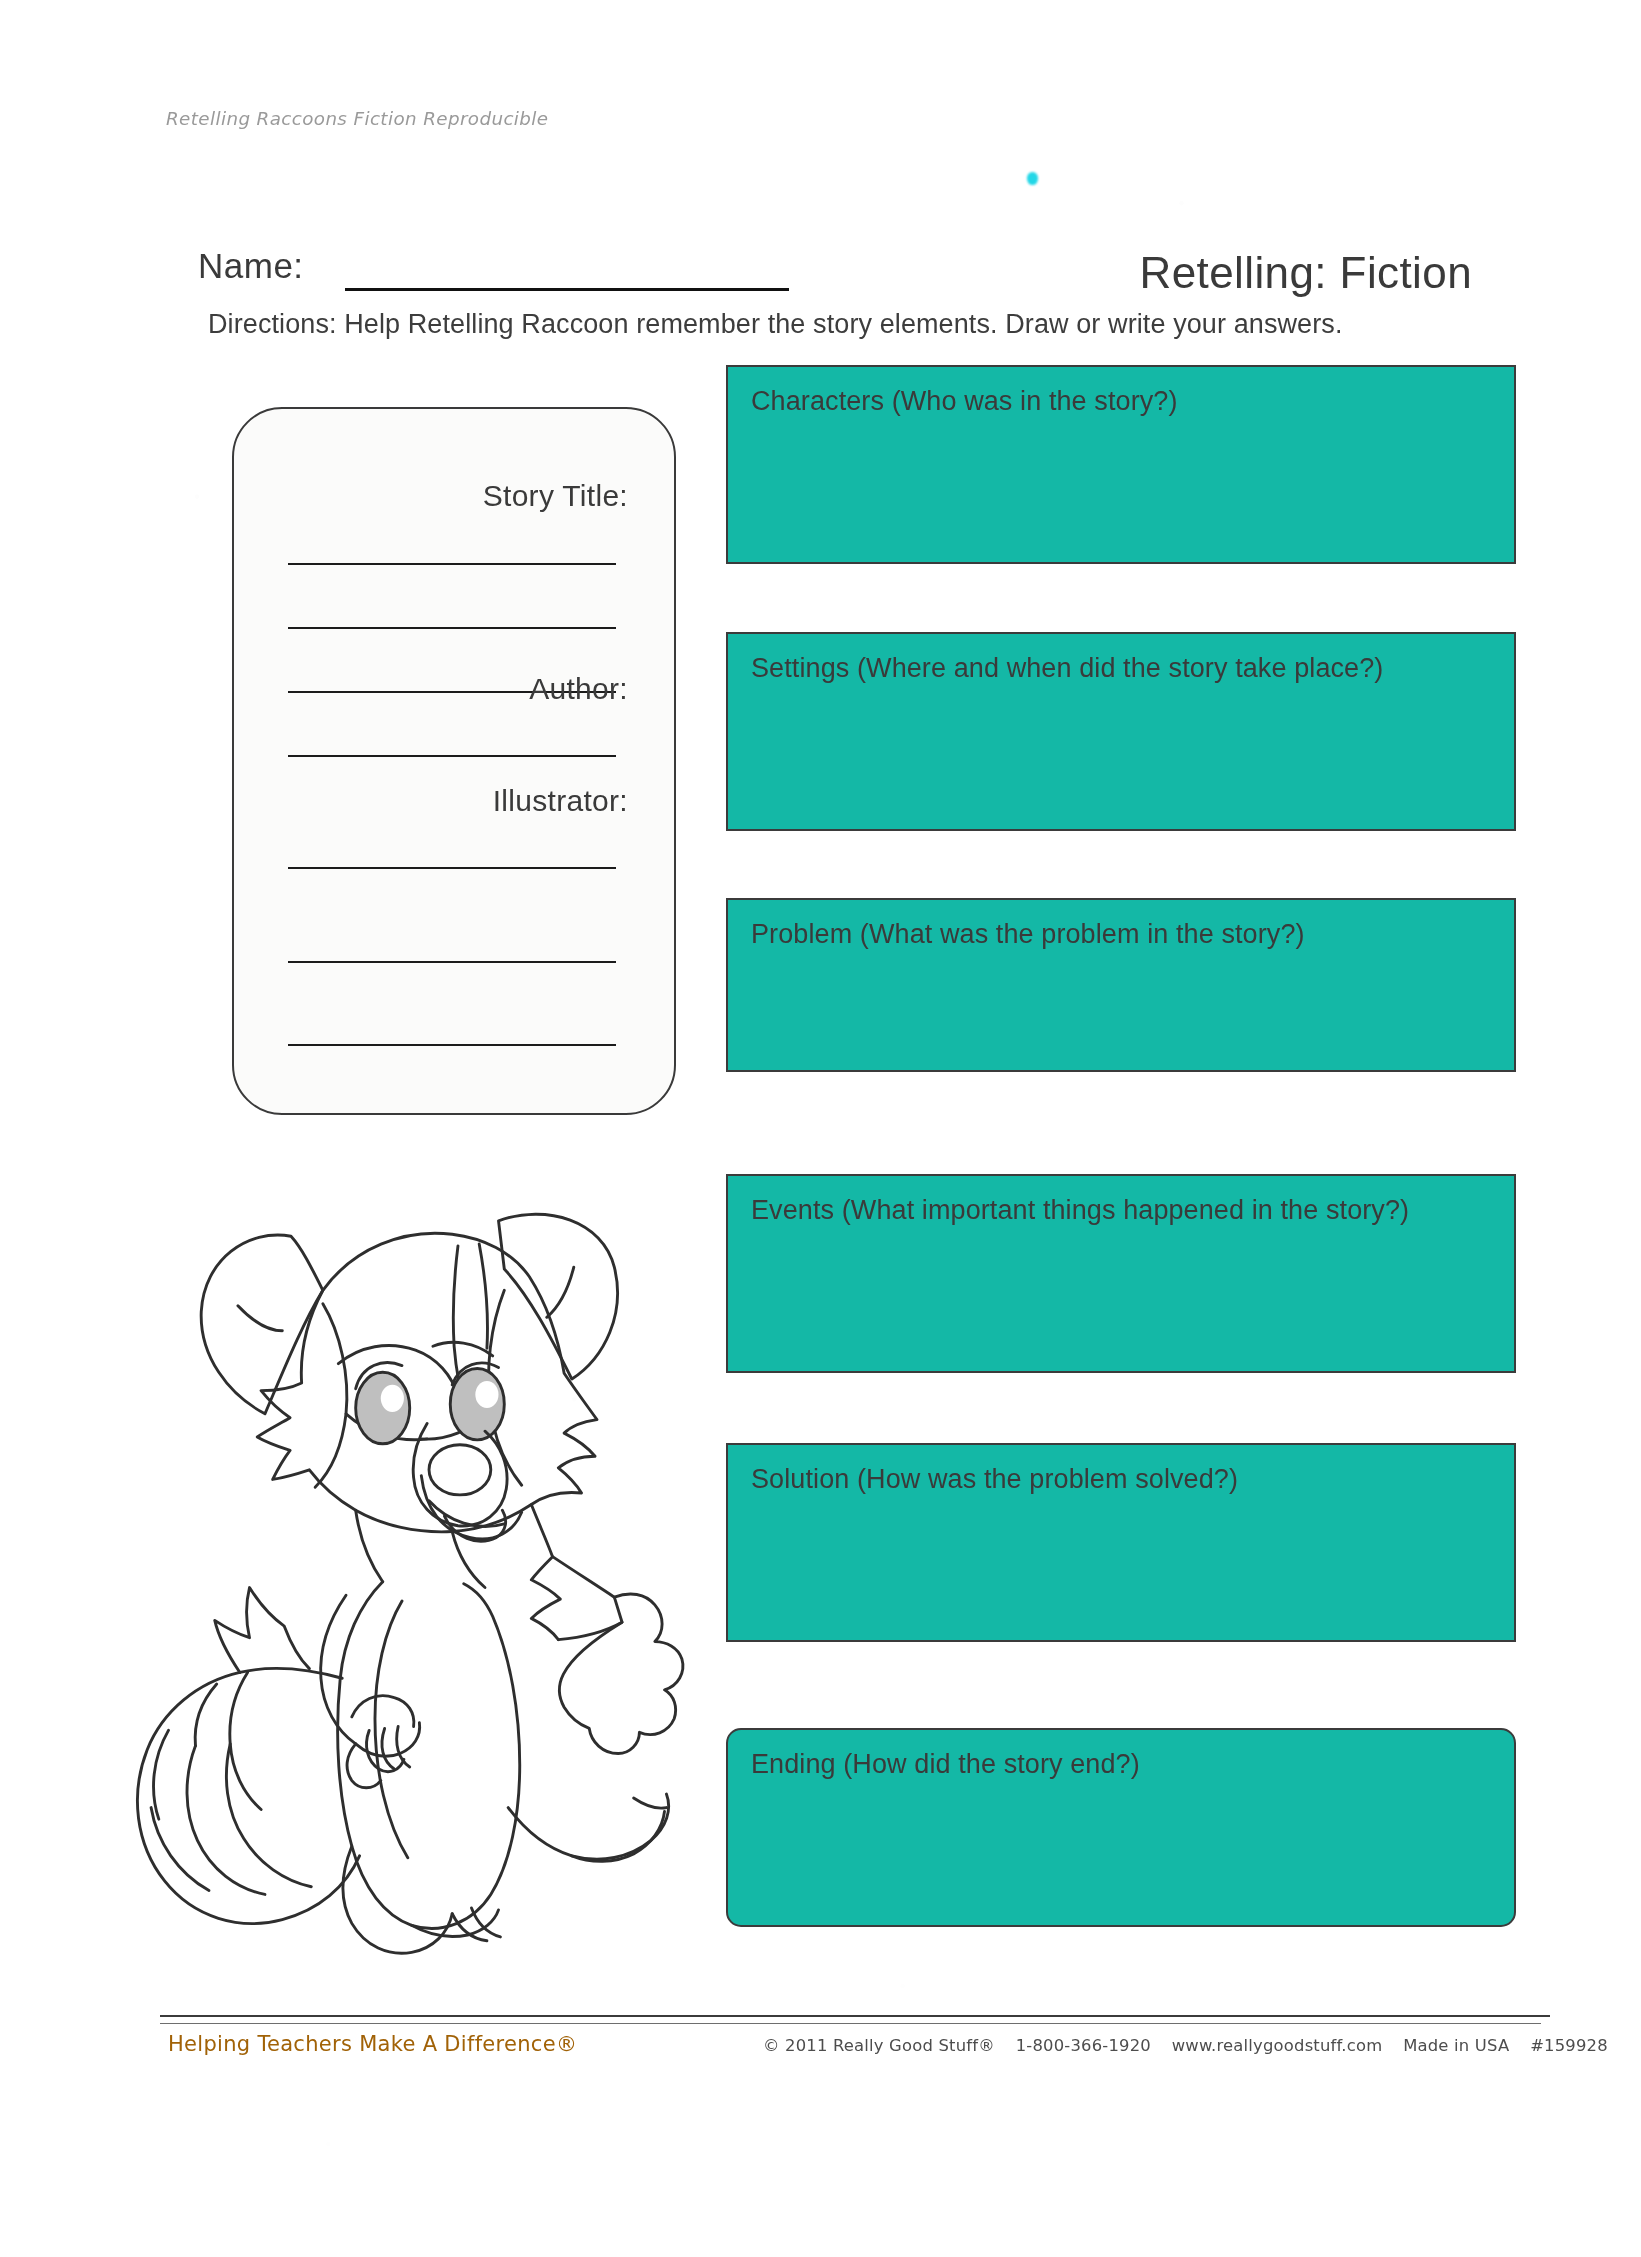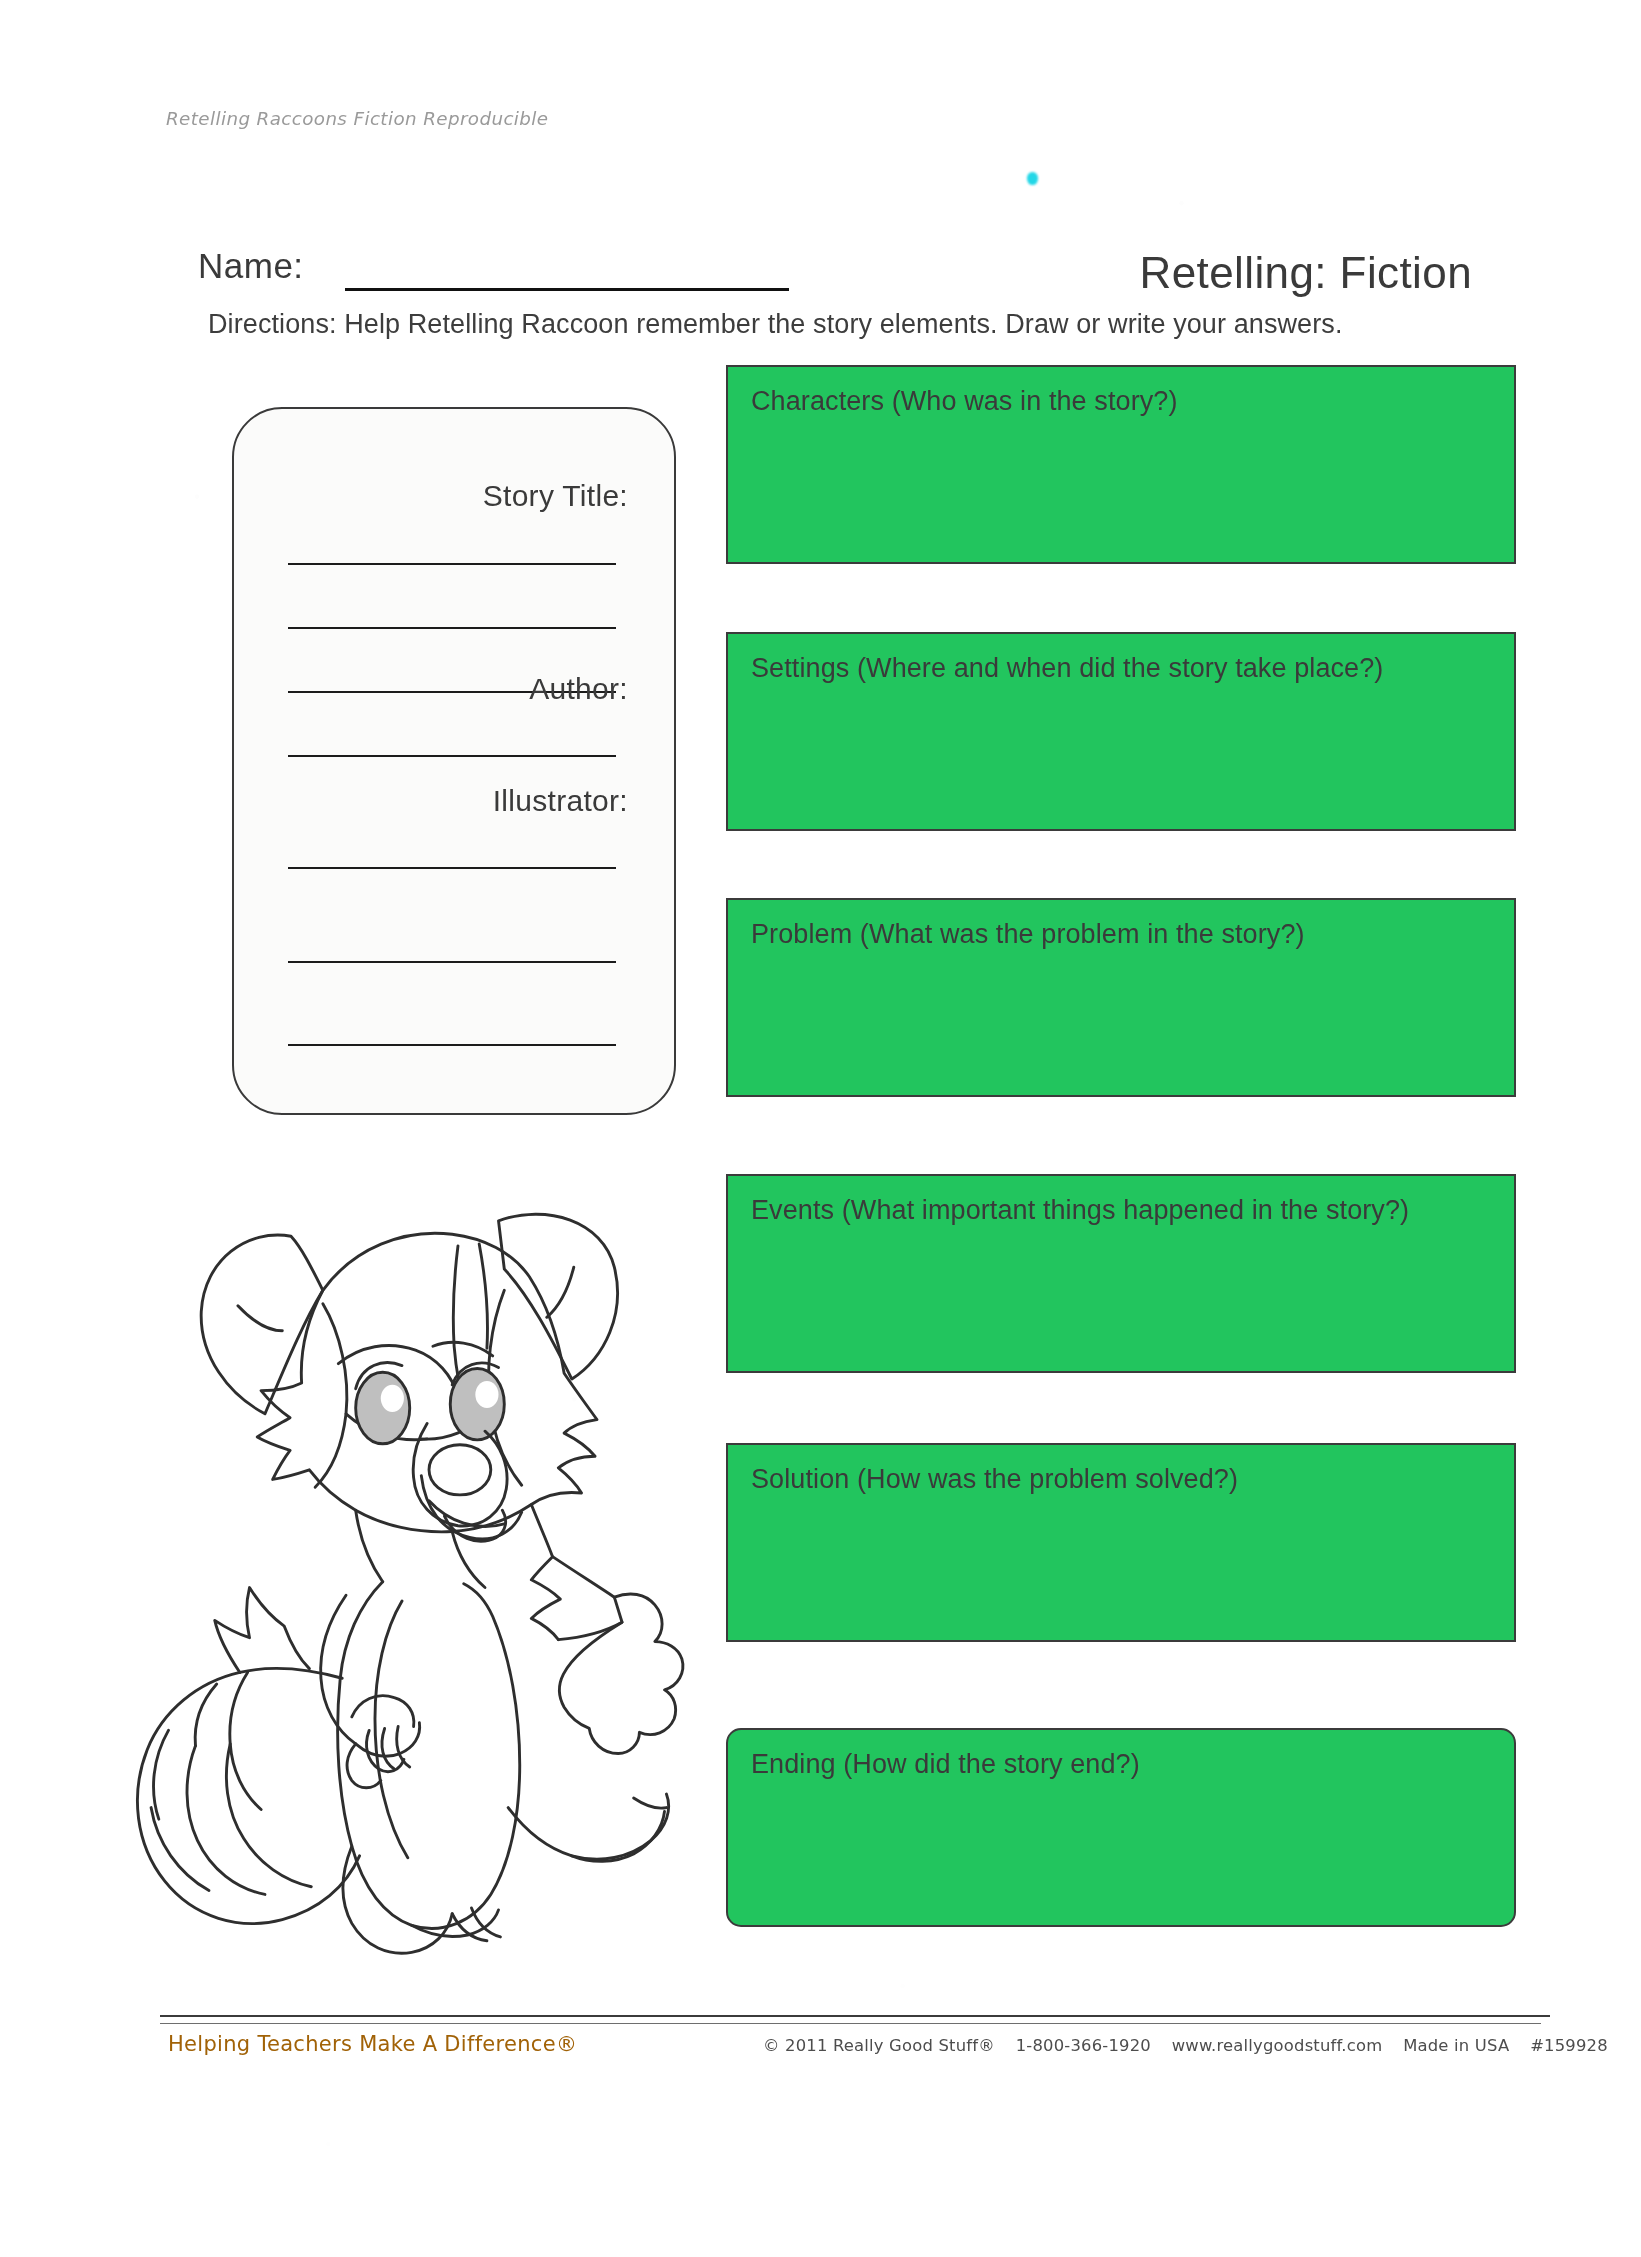--- a/index.html
+++ b/index.html
@@ -134,21 +134,21 @@
     border-top: 2.9px solid #1b1b1b;
   }
 
   
   .answer-box {
     position: absolute;
     left: 726px;
     width: 790px;
     box-sizing: border-box;
     border: 2.9px solid #3b3b3b;
-    background: #22c55e;
+    background: #14b8a6;
     text-align: right;
   }
   .answer-box .ab-label {
     position: absolute;
     left: 23px;
     top: 19.3px;
     font-size: 27px;
     color: #3a3a3a;
     letter-spacing: 0.1px;
     white-space: nowrap;
@@ -238,21 +238,21 @@
   </div>
 
   <div class="answer-box" style="top:365px;  height:199px;">
     <div class="ab-label">Characters (Who was in the story?)</div>
   </div>
 
   <div class="answer-box" style="top:632px;  height:199px;">
     <div class="ab-label">Settings (Where and when did the story take place?)</div>
   </div>
 
-  <div class="answer-box" style="top:898px;  height:199px;">
+  <div class="answer-box" style="top:898px;  height:174px;">
     <div class="ab-label">Problem (What was the problem in the story?)</div>
   </div>
 
   <div class="answer-box" style="top:1174px; height:199px;">
     <div class="ab-label">Events (What important things happened in the story?)</div>
   </div>
 
   <div class="answer-box" style="top:1443px; height:199px;">
     <div class="ab-label">Solution (How was the problem solved?)</div>
   </div>

